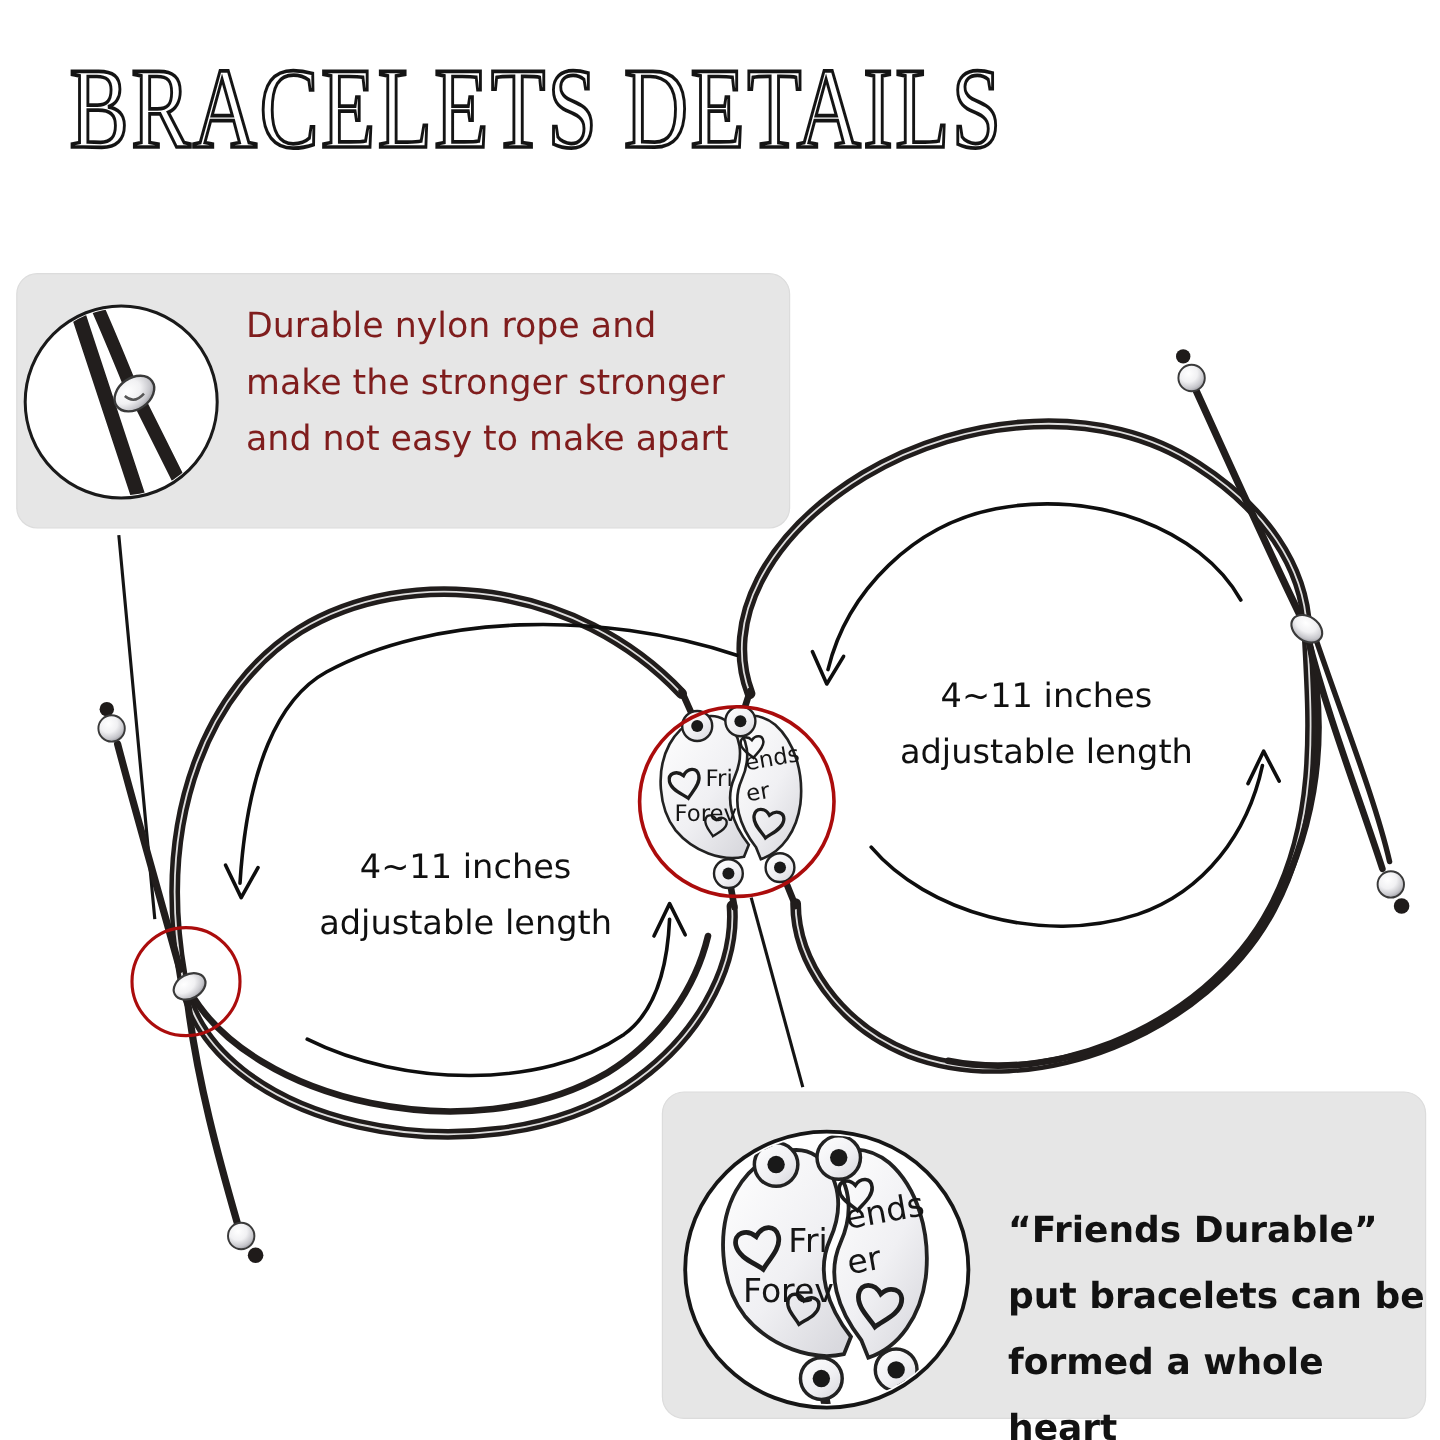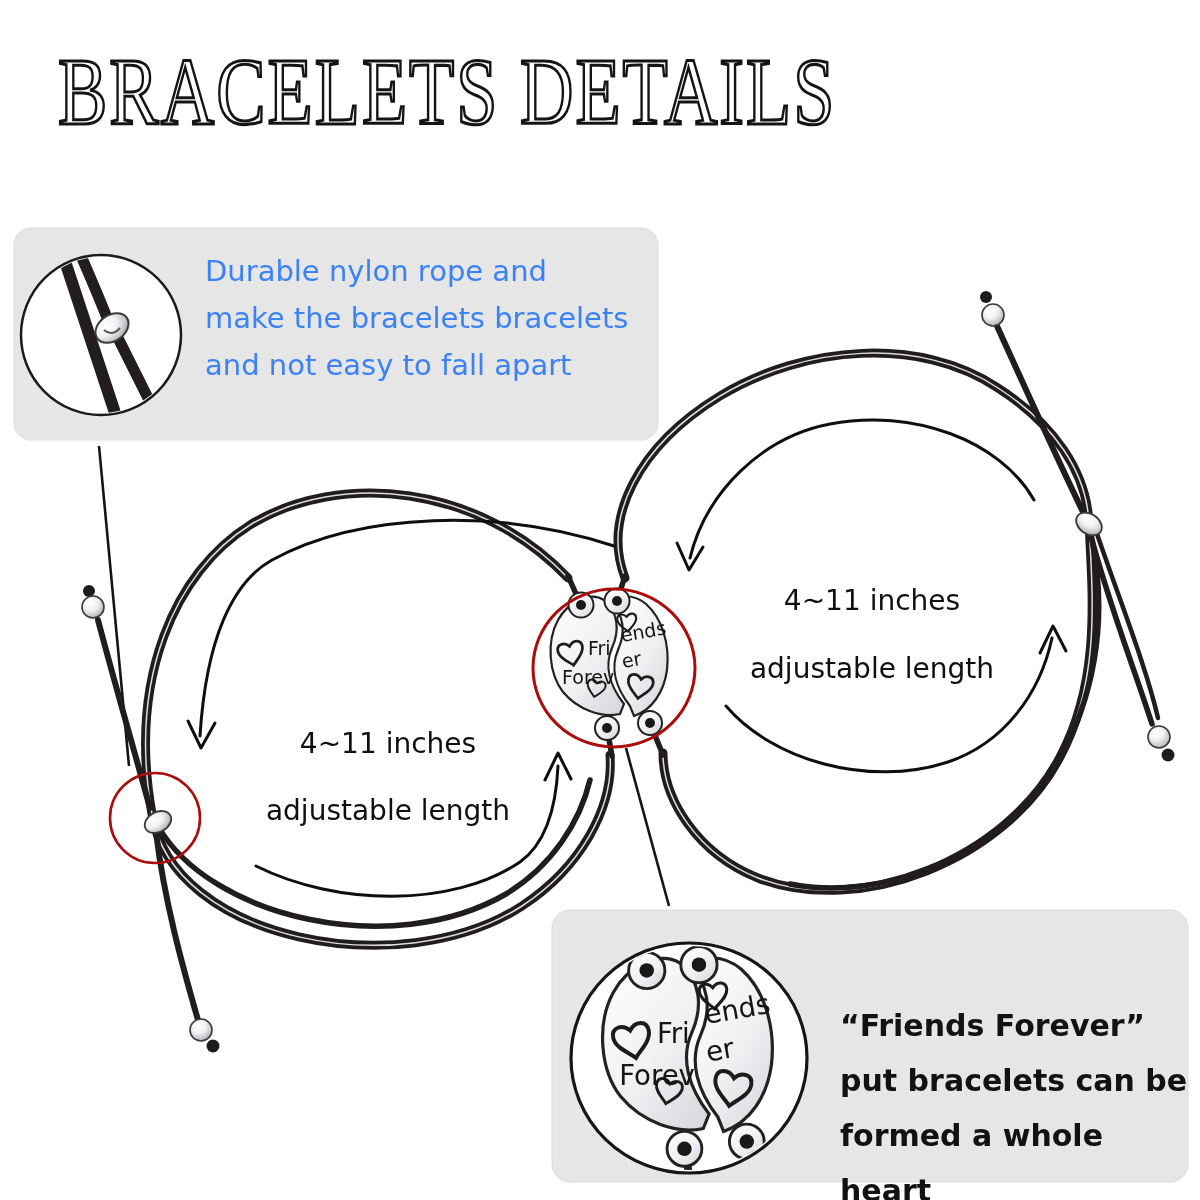--- a/index.html
+++ b/index.html
@@ -11,24 +11,24 @@
          font-family:"Liberation Serif","DejaVu Serif",serif;
          font-size:74px;letter-spacing:2px;color:#141414;line-height:1;
          transform:scaleY(1.3);transform-origin:top left;}
   @supports (-webkit-text-stroke: 1px black){
     .title{color:#ffffff;-webkit-text-stroke:2.4px #141414;}
   }
 
   .hand{font-family:"DejaVu Sans",sans-serif;}
 
   .co1-text{position:absolute;left:205px;top:248px;width:460px;
-            font-size:29px;line-height:47px;color:#3b82f6;}
+            font-size:29px;line-height:47px;color:#7f1d1d;}
   .label{position:absolute;width:320px;text-align:center;
          font-size:28px;color:#101010;}
-  .label .ln{display:block;margin-top:21px;}
+  .label .ln{display:block;}
   .lbl-left{left:228px;top:700px;line-height:46px;}
   .lbl-right{left:712px;top:556px;line-height:47px;}
   .co2-text{position:absolute;left:840px;top:998px;width:360px;
             font-size:30px;line-height:55px;font-weight:600;color:#121212;}
 </style>
 </head>
 <body>
 
 <div class="page">
 
@@ -155,33 +155,33 @@
 
     <g clip-path="url(#heartCalloutClip)">
       <use href="#pendant-art" xlink:href="#pendant-art" transform="translate(683,1056) scale(1.45)"></use>
     </g>
   </svg>
 
   <div class="title">BRACELETS DETAILS</div>
 
   <div class="co1-text hand">
     <div>Durable nylon rope and</div>
-    <div>make the bracelets bracelets</div>
-    <div>and not easy to fall apart</div>
+    <div>make the stronger stronger</div>
+    <div>and not easy to make apart</div>
   </div>
 
   <div class="label lbl-left hand">
     <span class="ln">4~11 inches</span>
     <span class="ln">adjustable length</span>
   </div>
 
   <div class="label lbl-right hand">
     <span class="ln">4~11 inches</span>
     <span class="ln">adjustable length</span>
   </div>
 
   <div class="co2-text hand">
-    <div>“Friends Forever”</div>
+    <div>“Friends Durable”</div>
     <div>put bracelets can be</div>
     <div>formed a whole heart</div>
   </div>
 
 </div>
 
 </body></html>

